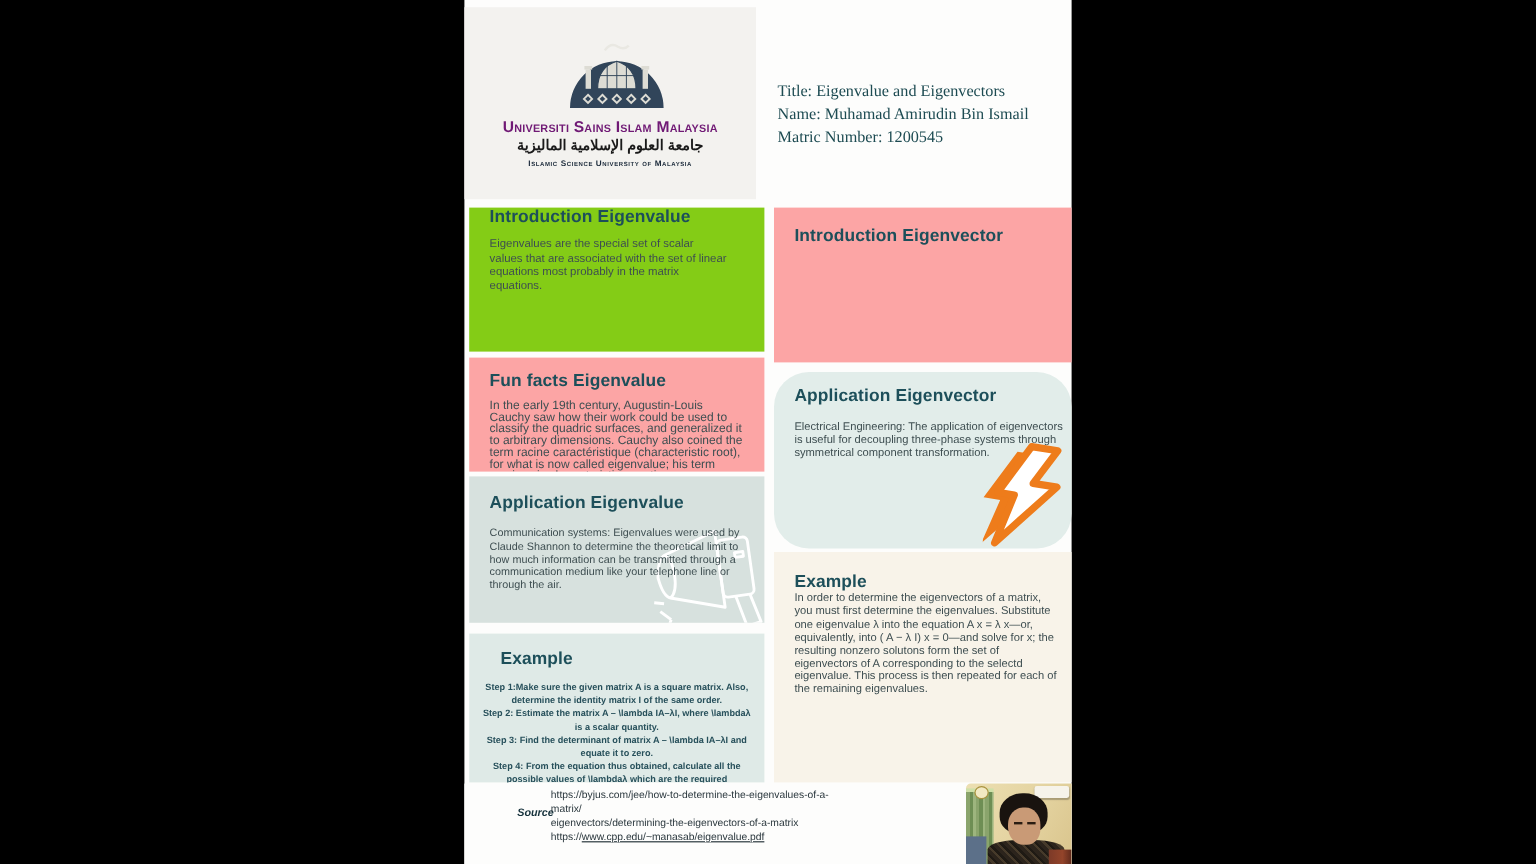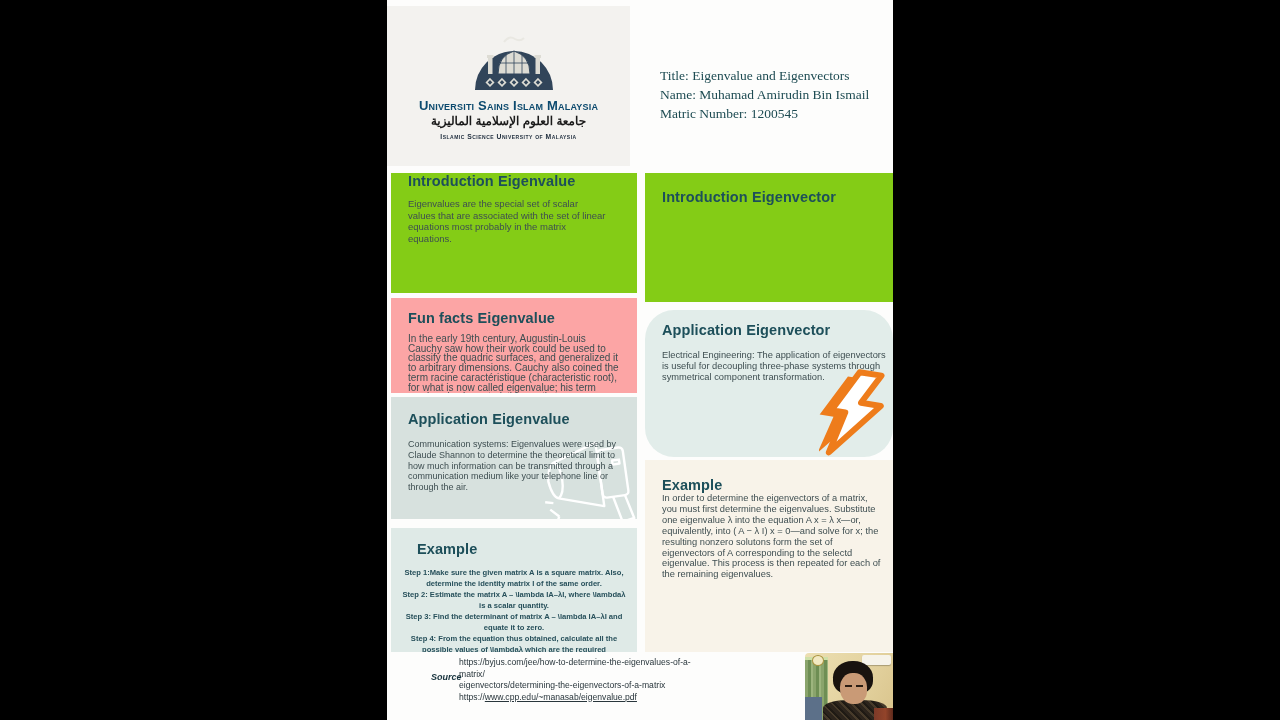--- a/index.html
+++ b/index.html
@@ -5,46 +5,46 @@
   * { margin:0; padding:0; box-sizing:border-box; }
   html,body { width:1280px; height:720px; background:#000; overflow:hidden;
               font-family:"Liberation Sans", sans-serif; }
   .stage { position:relative; width:1280px; height:720px; background:#000; }
   .slide { position:absolute; left:387px; top:0; width:506px; height:720px; background:#fdfdfc; }
 
   
   .logo-panel { position:absolute; left:0; top:6px; width:243px; height:160px; background:#f3f2ef; }
   .emblem { position:absolute; left:87px; top:24px; width:80px; height:60px; }
   .uni-name { position:absolute; left:-85px; top:92px; width:413px; text-align:center;
-              font-size:13px; font-weight:700; letter-spacing:.2px; color:#0c4a6e;
+              font-size:13px; font-weight:700; letter-spacing:.2px; color:#701a75;
               font-variant:small-caps; white-space:nowrap; }
   .uni-arabic { position:absolute; left:0; top:108px; width:243px; text-align:center;
               font-size:12px; font-weight:700; color:#1a1a1a; }
   .uni-sub { position:absolute; left:0; top:127px; width:243px; text-align:center;
               font-size:6.8px; font-weight:700; letter-spacing:.5px; color:#1c2b3b;
               font-variant:small-caps; }
-  .title-block { position:absolute; left:273px; top:66px; width:240px;
+  .title-block { position:absolute; left:261px; top:66px; width:240px;
               font-family:"Liberation Serif", serif; font-size:13.5px; line-height:19px;
               color:#1d4b52; }
 
   
   .card { position:absolute; overflow:hidden; }
   .card h2 { font-size:14.5px; font-weight:700; color:#1d4f5a; letter-spacing:.1px; }
   .card p { color:#3e4e51; }
   .c-intro-val   { left:4px;   top:173px; width:246px; height:120px; background:#84cc16; padding:0 20px 0 17px; }
   .c-intro-val p { margin-top:9px; font-size:9.5px; line-height:11.6px; width:198px; }
   .c-fun         { left:4px;   top:298px; width:246px; height:95px;  background:#fca5a5; padding:12px 14px 0 17px; }
   .c-fun p       { margin-top:8px; font-size:10px; line-height:9.7px; width:212px; }
   .c-app-val     { left:4px;   top:397px; width:246px; height:122px; background:#d7e1de; padding:14px 14px 0 17px; }
   .c-app-val p   { margin-top:12px; font-size:9px; line-height:10.8px; width:218px; position:relative; z-index:2; }
   .c-example-val { left:4px;   top:528px; width:246px; height:124px; background:#dfeae7; padding:13px 10px 0 10px; }
   .c-example-val h2 { padding-left:16px; }
   .c-example-val .steps { margin-top:10px; font-size:7.6px; font-weight:700; line-height:11px;
                           color:#27505b; text-align:center; white-space:pre-line; width:226px; }
-  .c-intro-vec   { left:258px; top:173px; width:248px; height:129px; background:#84cc16; padding:16px 14px 0 17px; }
+  .c-intro-vec   { left:258px; top:173px; width:248px; height:129px; background:#fca5a5; padding:16px 14px 0 17px; }
   .c-intro-vec p { margin-top:9px; font-size:9.5px; line-height:11.4px; width:152px; }
   .c-app-vec     { left:258px; top:310px; width:248px; height:147px; background:#e2edea; padding:12px 14px 0 17px; overflow:visible;border-radius:29px; }
   .c-app-vec p   { margin-top:12px; font-size:9.3px; line-height:10.8px; width:225px; }
   .c-example-vec { left:258px; top:460px; width:248px; height:192px; background:#f8f3e9; padding:17px 14px 0 17px; }
   .c-example-vec p { font-size:9.3px; line-height:10.9px; width:221px; }
 
   
   .megaphone { position:absolute; right:-14px; bottom:-10px; width:110px; height:92px; z-index:1; }
   
   .bolt { position:absolute; right:2px; bottom:-6px; width:72px; height:95px; z-index:5; }

